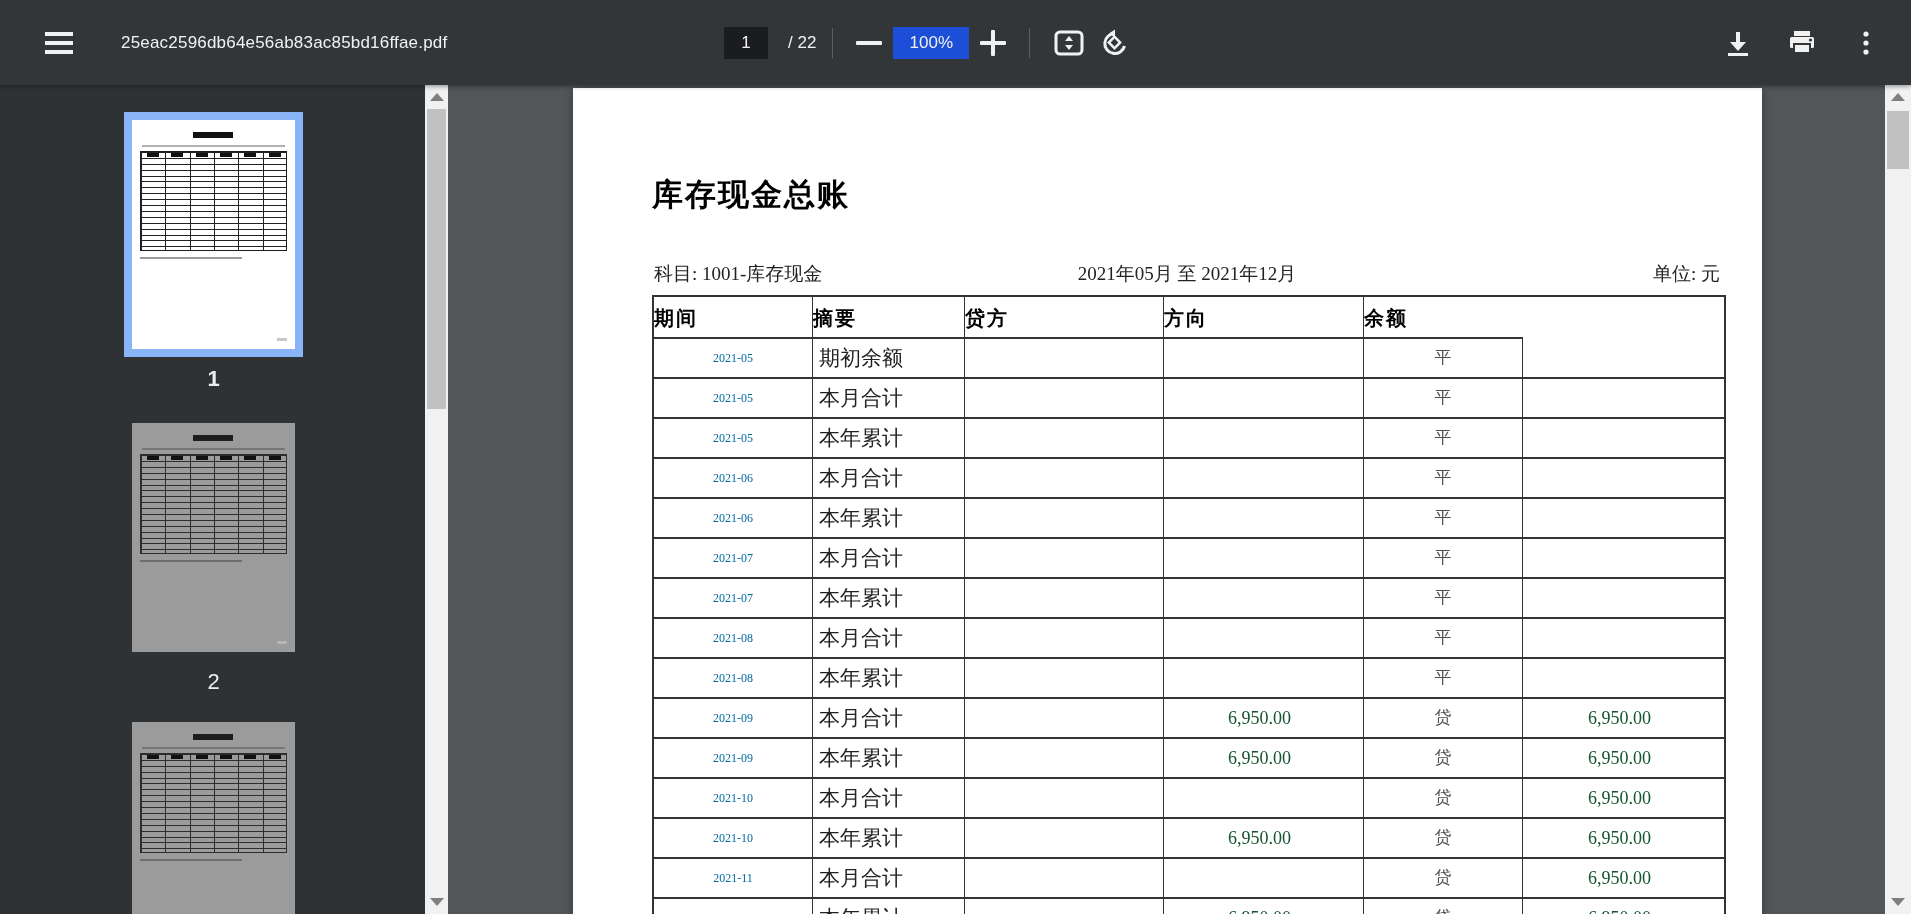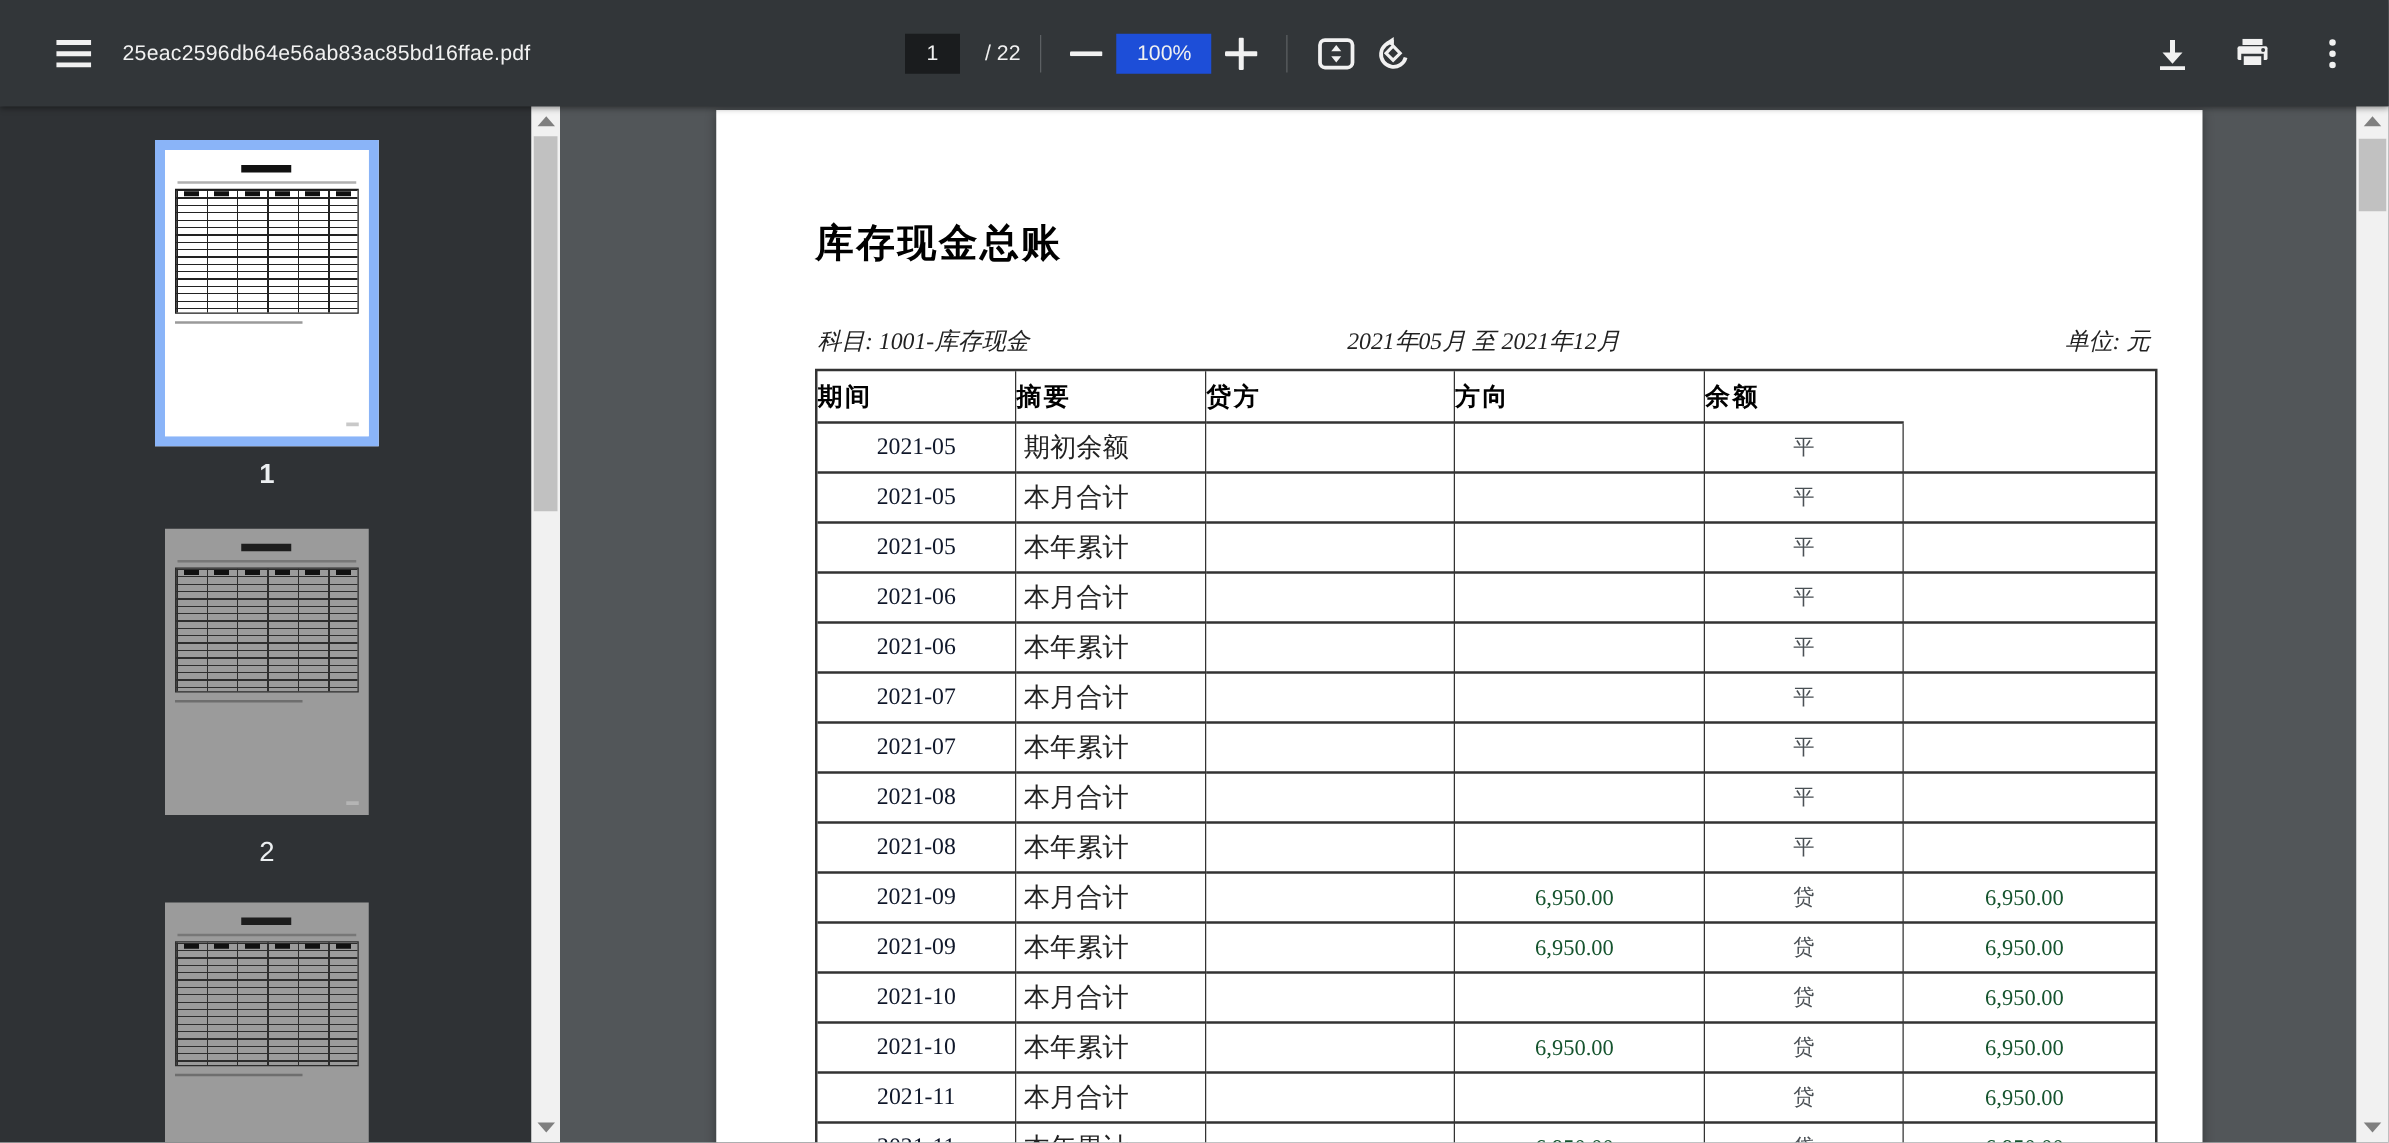--- a/index.html
+++ b/index.html
@@ -4,21 +4,21 @@
 <style>
   * { box-sizing: border-box; margin: 0; padding: 0; }
   html, body { width: 1911px; height: 914px; overflow: hidden; }
   body { position: relative; background: #525659; font-family: "Liberation Sans", sans-serif; }
 
   
   .toolbar { position: absolute; top: 0; left: 0; right: 0; height: 85px;
              background: #323639; color: #f1f1f1; z-index: 30;
              box-shadow: 0 1px 5px rgba(0,0,0,.45); }
   .tb-left { position: absolute; left: 36px; top: 0; height: 85px;
-             display: flex; align-items: center; gap: 16px; }
+             display: flex; align-items: center; gap: 39px; }
   .icon-btn { width: 46px; height: 50px; display: flex; align-items: center;
               justify-content: center; background: transparent; border: none; }
   .filename { font-size: 17px; color: #f1f1f1; letter-spacing: .2px; }
 
   .tb-center { position: absolute; left: 724px; top: 0; height: 85px;
                display: flex; align-items: center; }
   .page-input { width: 44px; height: 32px; background: #1a1c1e; border: none;
                 color: #f1f1f1; font-size: 17px; text-align: center;
                 font-family: "Liberation Sans", sans-serif; }
   .page-count { font-size: 17px; margin-left: 20px; white-space: pre; }
@@ -85,34 +85,34 @@
   .main { position: absolute; left: 448px; top: 85px; right: 26px; bottom: 0;
           background: #525659; overflow: hidden; }
   .page { position: absolute; left: 125px; top: 3px; width: 1189px; height: 1670px;
           background: #fff; box-shadow: 0 2px 8px rgba(0,0,0,.35);
           font-family: "Liberation Serif", "DejaVu Serif", serif; color: #222; }
 
   .doc-title { position: absolute; left: 79px; top: 86px; width: 1070px;
                text-align: left; font-size: 31px; font-weight: 700;
                letter-spacing: 2px; color: #000; }
   .info-line { position: absolute; left: 79px; top: 172px; width: 1070px; height: 28px;
-               font-size: 19px; line-height: 28px; color: #222; font-style: italic; }
+               font-size: 19px; line-height: 28px; color: #222; }
   .info-subject { position: absolute; left: 2px; }
   .info-period { position: absolute; left: 0; width: 100%; text-align: center; }
   .info-unit { position: absolute; right: 2px; }
 
   .ledger { position: absolute; left: 79px; top: 207px; width: 1070px;
             border: 2px solid #333; box-sizing: content-box; background: #fff; }
   .lrow { display: grid; grid-template-columns: 159px 152px 199px 200px 159px 201px; }
   .lcell { border-right: 1px solid #333; border-bottom: 2px solid #333; overflow: hidden; }
   .lcell:last-child { border-right: none; }
   .lhead .lcell { height: 42px; line-height: 42px; 
                   font-size: 20px; font-weight: 700; letter-spacing: 2px; color: #000; }
   .lbody .lcell { height: 40px; line-height: 38px; }
-  .c0 { text-align: center; font-size: 19px; color: #0f172a; }
+  .c0 { text-align: center; font-size: 12px; color: #0369a1; }
   .c1 { text-align: left; padding-left: 6px; font-size: 21px; color: #222; }
   .c2, .c3, .c5 { text-align: center; padding-right: 8px; font-size: 18px; color: #14532d; }
   .c4 { text-align: center; font-size: 17px; color: #4a5055; }
 
   svg { display: block; }
 </style>
 </head>
 <body>
 
 <div class="toolbar">

